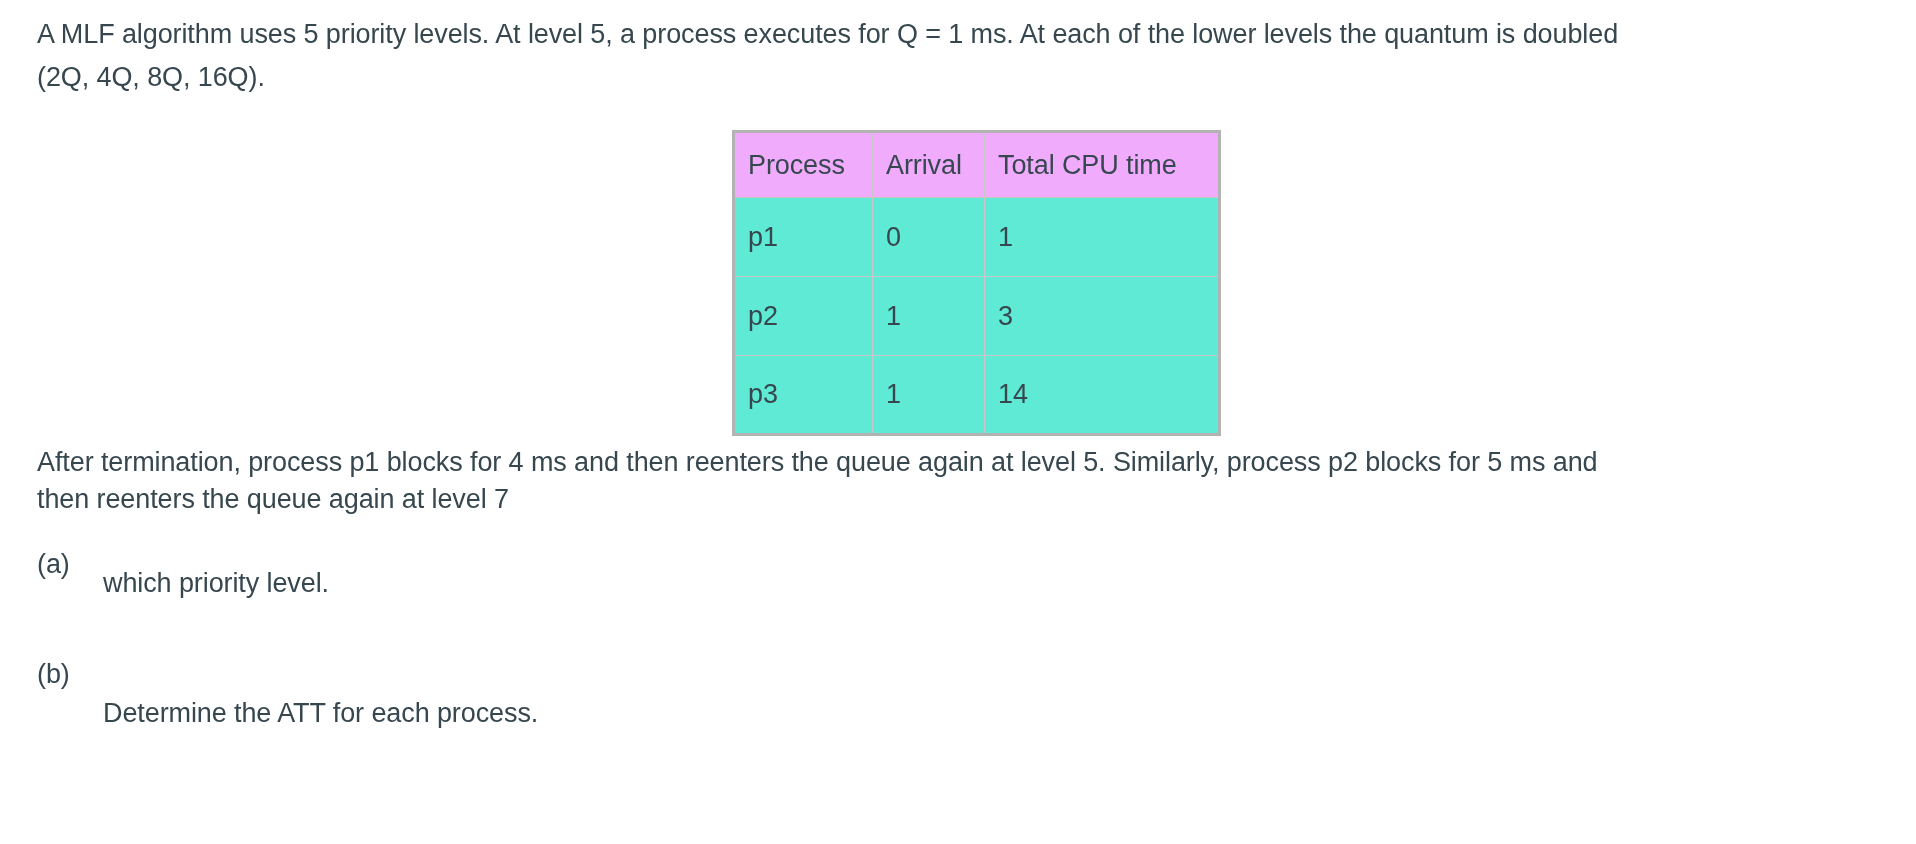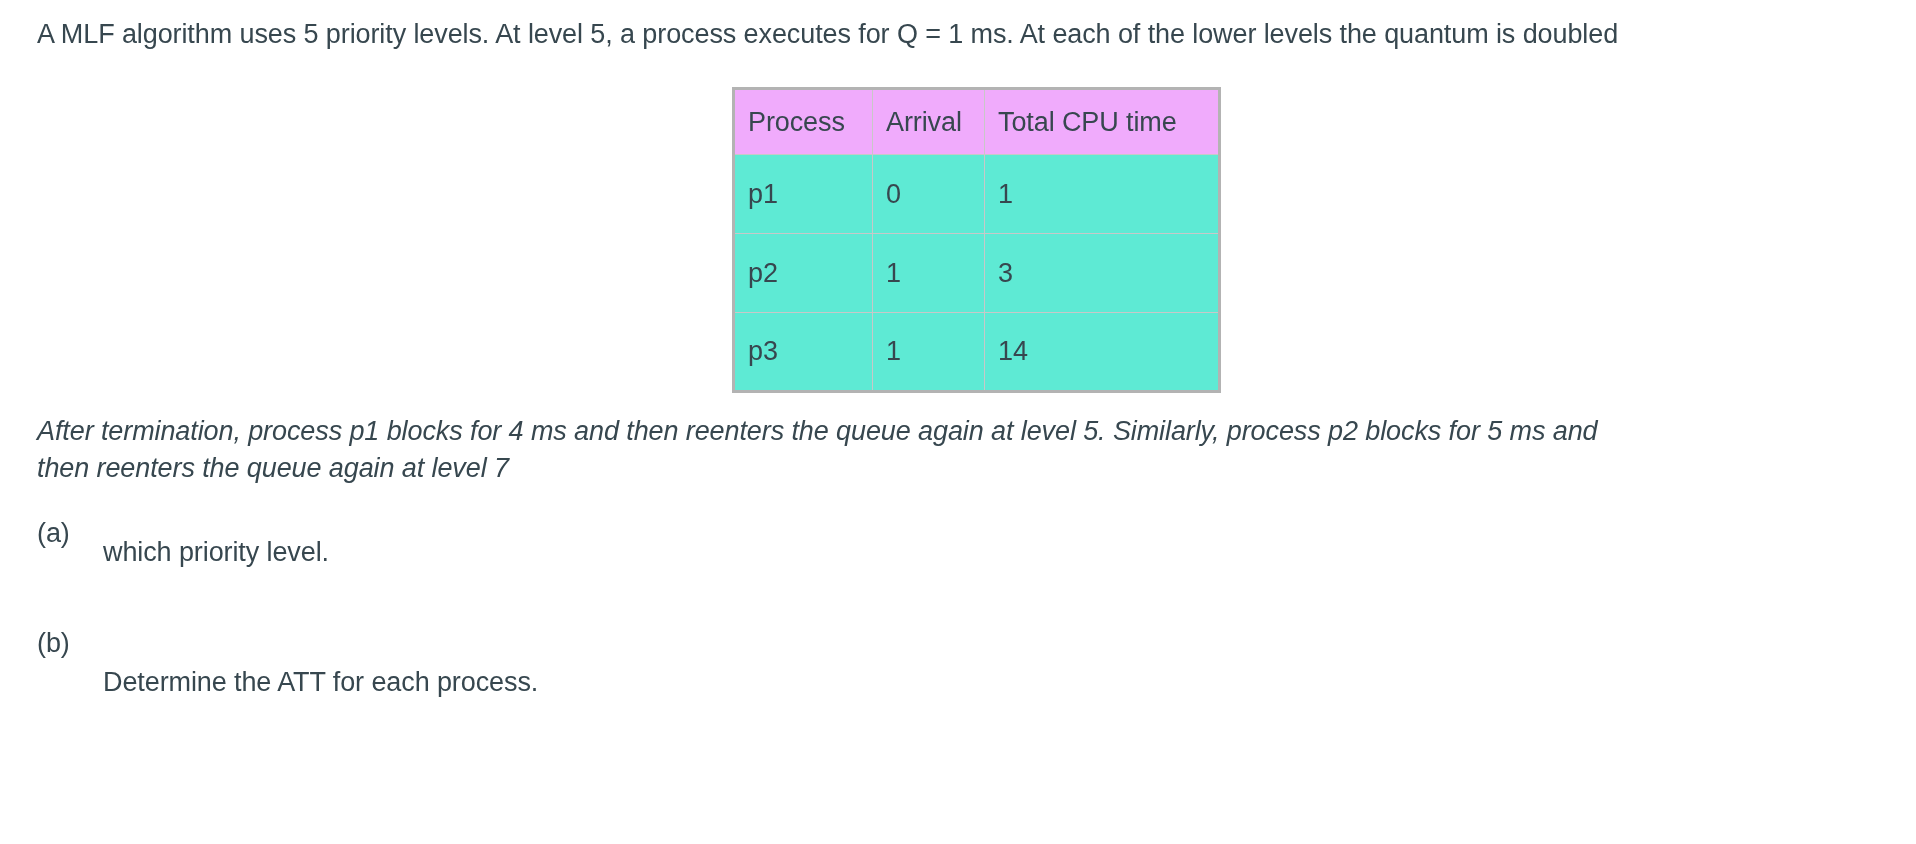--- a/index.html
+++ b/index.html
@@ -18,21 +18,21 @@
     font-family: "Liberation Sans", sans-serif;
     font-size: 27px;
     color: #37474f;
     letter-spacing: -0.1px;
   }
   .line {
     display: block;
     white-space: nowrap;
   }
   .intro { line-height: 43px; }
-  .after { line-height: 37px; margin-top: 20px; font-style: italic; }
+  .after { line-height: 37px; margin-top: 8px; }
 
   table.qtable {
     margin: 31px 0 0 695px;
     border-collapse: collapse;
     table-layout: fixed;
     border: 3px solid #b3b3b3;
   }
   table.qtable th, table.qtable td {
     border: 1.5px solid #c8c8c8;
     font-weight: normal;
@@ -65,20 +65,21 @@
   .part-a .content { padding-top: 19px; }
   .part-b .content { padding-top: 39px; }
 </style>
 </head>
 <body>
 
 <div class="page">
 
   <div class="intro">
     <span class="line">A MLF algorithm uses 5 priority levels. At level 5, a process executes for Q = 1 ms. At each of the lower levels the quantum is doubled</span>
+    <span class="line">(2Q, 4Q, 8Q, 16Q).</span>
   </div>
 
   <table class="qtable">
     <colgroup>
       <col class="col-process">
       <col class="col-arrival">
       <col class="col-cpu">
     </colgroup>
     <thead>
       <tr>

